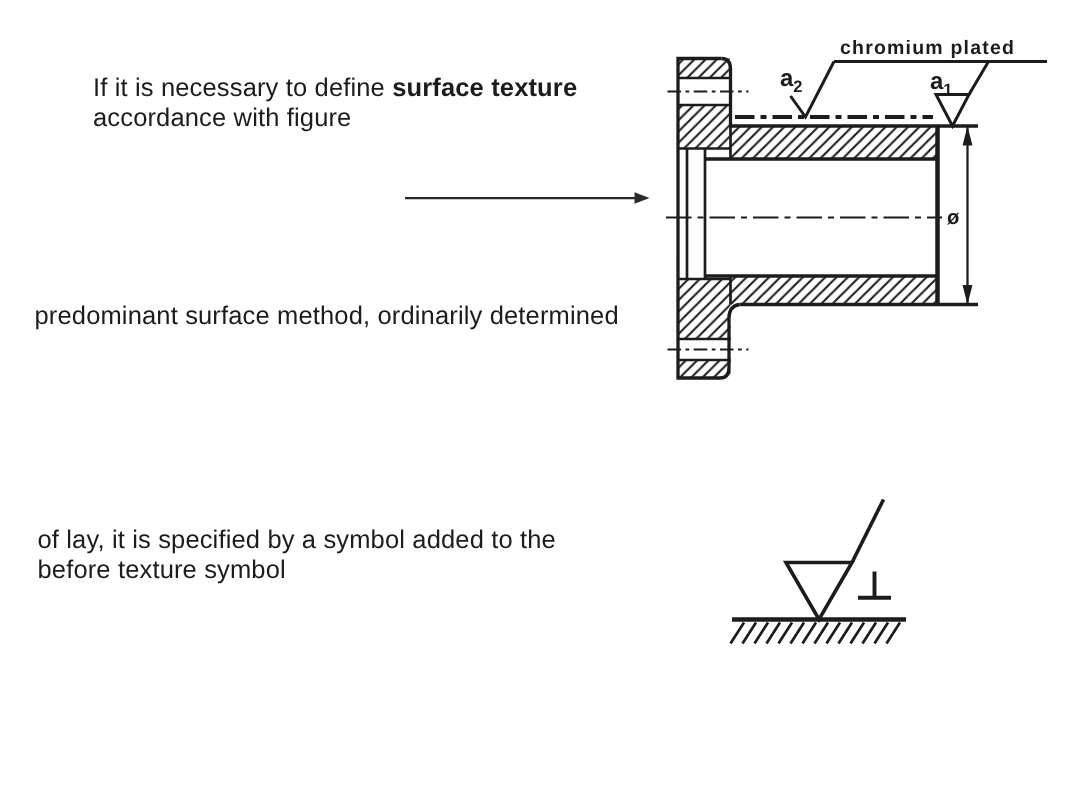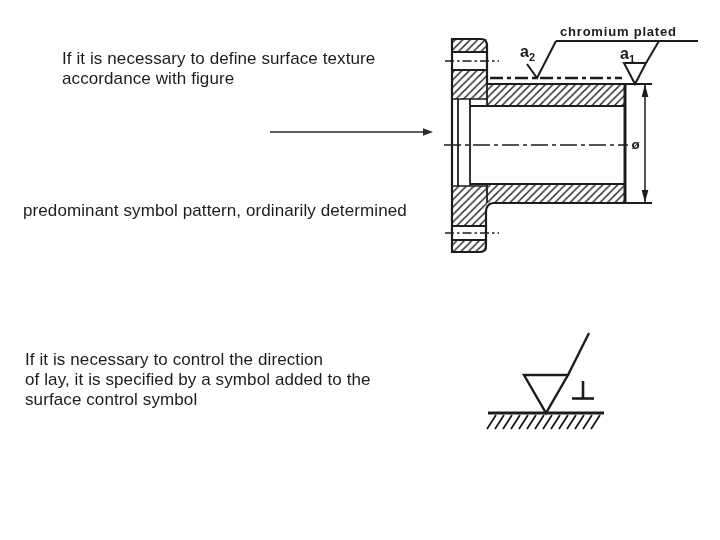--- a/index.html
+++ b/index.html
@@ -1,19 +1,19 @@
 <!DOCTYPE html>
 <html><head>
 <meta charset="utf-8">
 <style>
   html,body{margin:0;padding:0;background:#ffffff;}
   .slide{position:relative;width:720px;height:540px;background:#ffffff;
          font-family:"Liberation Sans",sans-serif;color:#1c1c1c;overflow:hidden;}
   .para{position:absolute;font-size:17px;line-height:20px;letter-spacing:.1px;white-space:nowrap;}
-  .para .b{font-weight:400;}
+  .para .b{font-weight:700;}
   #p1{left:62px;top:49px;}
   #p2{left:23px;top:201px;}
   #p3{left:25px;top:350px;}
   svg{position:absolute;display:block;}
   #arrow-svg{left:265px;top:124px;}
   #figure-svg{left:440px;top:10px;}
   #lay-svg{left:465px;top:322px;}
   .ink{stroke:#1c1c1c;fill:none;}
   text{fill:#1c1c1c;font-family:"Liberation Sans",sans-serif;}
 </style>
@@ -84,27 +84,26 @@
 
     <path class="ink" stroke-width="2" d="M527,64 L537,78 L556,41"></path>
     <text x="520" y="57" font-size="16" font-weight="bold"><tspan>a</tspan><tspan font-size="11" dy="4">2</tspan></text>
 
     <path class="ink" stroke-width="2" d="M624,63 L646,63 L635,84 Z"></path>
     <line class="ink" x1="646" y1="63" x2="659" y2="41" stroke-width="2"></line>
     <text x="620" y="59" font-size="16" font-weight="bold"><tspan>a</tspan><tspan font-size="11" dy="4">1</tspan></text>
   </svg>
 
   <div class="para" id="p2">
-    <div class="line"><span>predominant symbol pattern, ordinarily determined</span></div>
+    <div class="line"><span>predominant surface method, ordinarily determined</span></div>
   </div>
 
   <div class="para" id="p3">
-    <div class="line"><span>If it is necessary to control the direction</span></div>
     <div class="line"><span>of lay, it is specified by a symbol added to the</span></div>
-    <div class="line"><span>surface control symbol</span></div>
+    <div class="line"><span>before texture symbol</span></div>
   </div>
 
   <svg id="lay-svg" width="145" height="115" viewBox="465 322 145 115">
     <line class="ink" x1="488" y1="413" x2="604" y2="413" stroke-width="3"></line>
     <path class="ink" stroke-width="1.8" d="M496,415 L487,429 M504,415 L495,429 M512,415 L503,429 M520,415 L511,429 M528,415 L519,429 M536,415 L527,429 M544,415 L535,429 M552,415 L543,429 M560,415 L551,429 M568,415 L559,429 M576,415 L567,429 M584,415 L575,429 M592,415 L583,429 M600,415 L591,429"></path>
     <path class="ink" stroke-width="2.4" d="M524,375 L568,375 L546,413 Z"></path>
     <line class="ink" x1="568" y1="375" x2="589" y2="333" stroke-width="2.4"></line>
     <line class="ink" x1="583" y1="381" x2="583" y2="398" stroke-width="2.6"></line>
     <line class="ink" x1="572" y1="398.5" x2="594" y2="398.5" stroke-width="2.6"></line>
   </svg>

